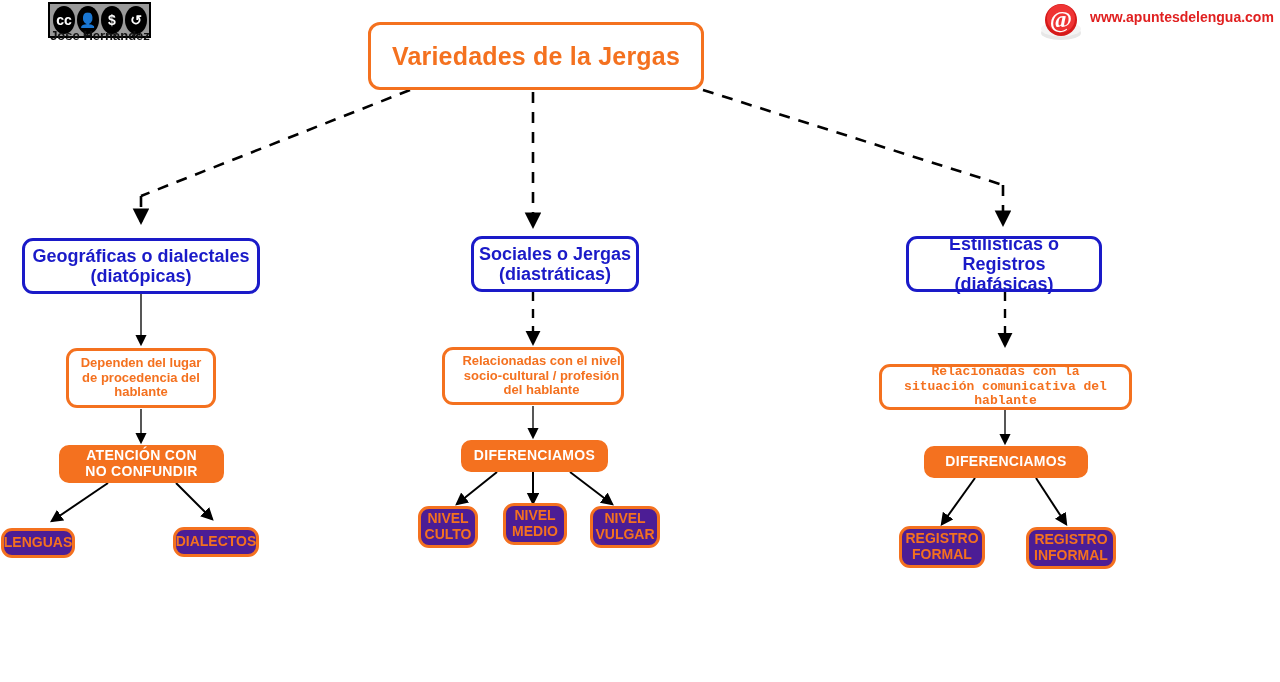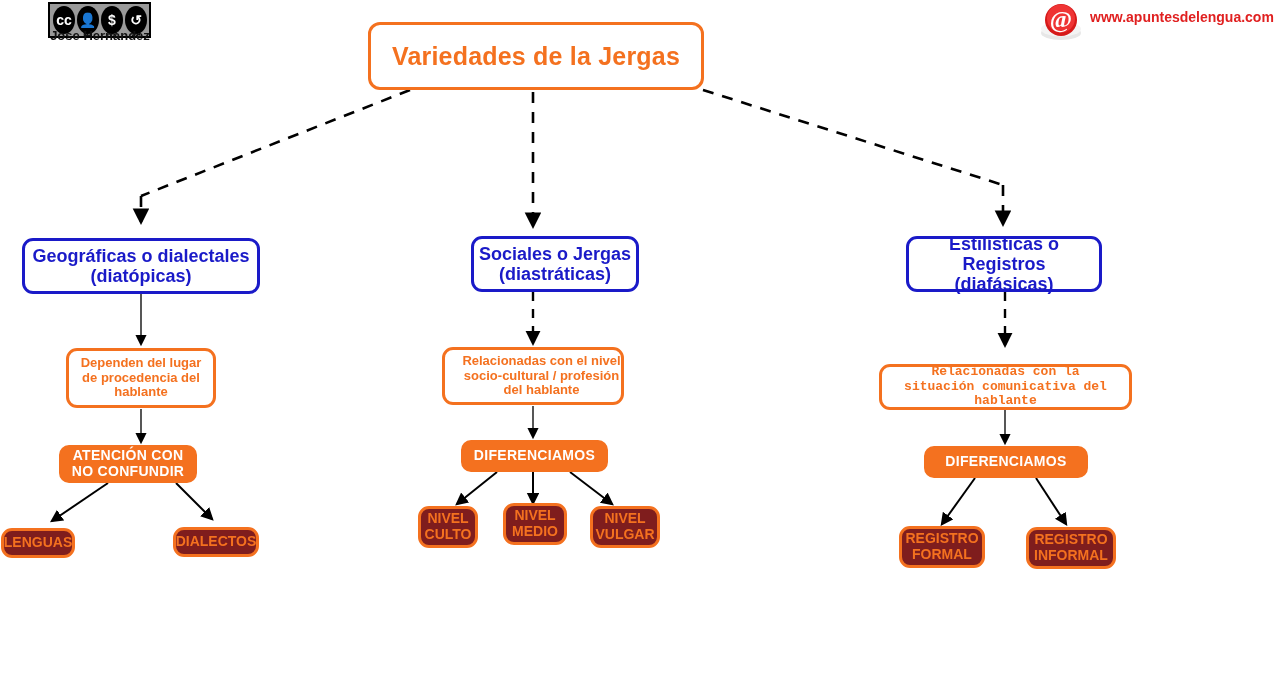--- a/index.html
+++ b/index.html
@@ -28,21 +28,21 @@
     border:3px solid #F4711F;border-radius:11px;background:#fff;
     color:#F4711F;font-weight:bold;font-size:13px;align-items:center;
   }
   
   .action-box{
     background:#F4711F;border:2px solid #F4711F;border-radius:10px;
     color:#ffffff;font-weight:bold;font-size:14px;letter-spacing:.3px;
   }
   
   .leaf-box{
-    border:3px solid #F4711F;border-radius:11px;background:#7f1d1d;
+    border:3px solid #F4711F;border-radius:11px;background:#4c1d95;
     color:#F4711F;font-weight:bold;font-size:14px;
   }
 
   
   #cc-badge{position:absolute;left:48px;top:2px;width:103px;height:36px;}
   .cc-bar{position:absolute;left:0;top:0;width:103px;height:36px;background:#9a9a9a;border:2px solid #000;box-sizing:border-box;}
   .cc-ico{position:absolute;top:4px;width:22px;height:28px;border-radius:50%;background:#000;color:#fff;
           font-size:14px;font-weight:bold;display:flex;align-items:center;justify-content:center;}
   .cc-sub{position:absolute;bottom:1px;font-size:7px;font-weight:bold;color:#000;text-align:center;width:22px;}
   #cc-author{position:absolute;left:44px;top:28px;width:112px;text-align:center;font-size:13px;font-weight:bold;color:#111;}
@@ -154,21 +154,21 @@
       <span>del hablante</span>
     </div>
   </div>
   <div class="node desc-box" style="left:879px;top:364px;width:253px;height:46px;font-family:Liberation Mono, monospace;">
     <div>
       <span>Relacionadas con la</span>
       <span>situación comunicativa del hablante</span>
     </div>
   </div>
 
-  <div class="node action-box" style="left:59px;top:445px;width:138px;height:38px;">
+  <div class="node action-box" style="left:59px;top:445px;width:165px;height:38px;">
     <div>
       <span>ATENCIÓN CON</span>
       <span>NO CONFUNDIR</span>
     </div>
   </div>
   <div class="node action-box" style="left:461px;top:440px;width:147px;height:32px;">
     <span>DIFERENCIAMOS</span>
   </div>
   <div class="node action-box" style="left:924px;top:446px;width:164px;height:32px;">
     <span>DIFERENCIAMOS</span>

